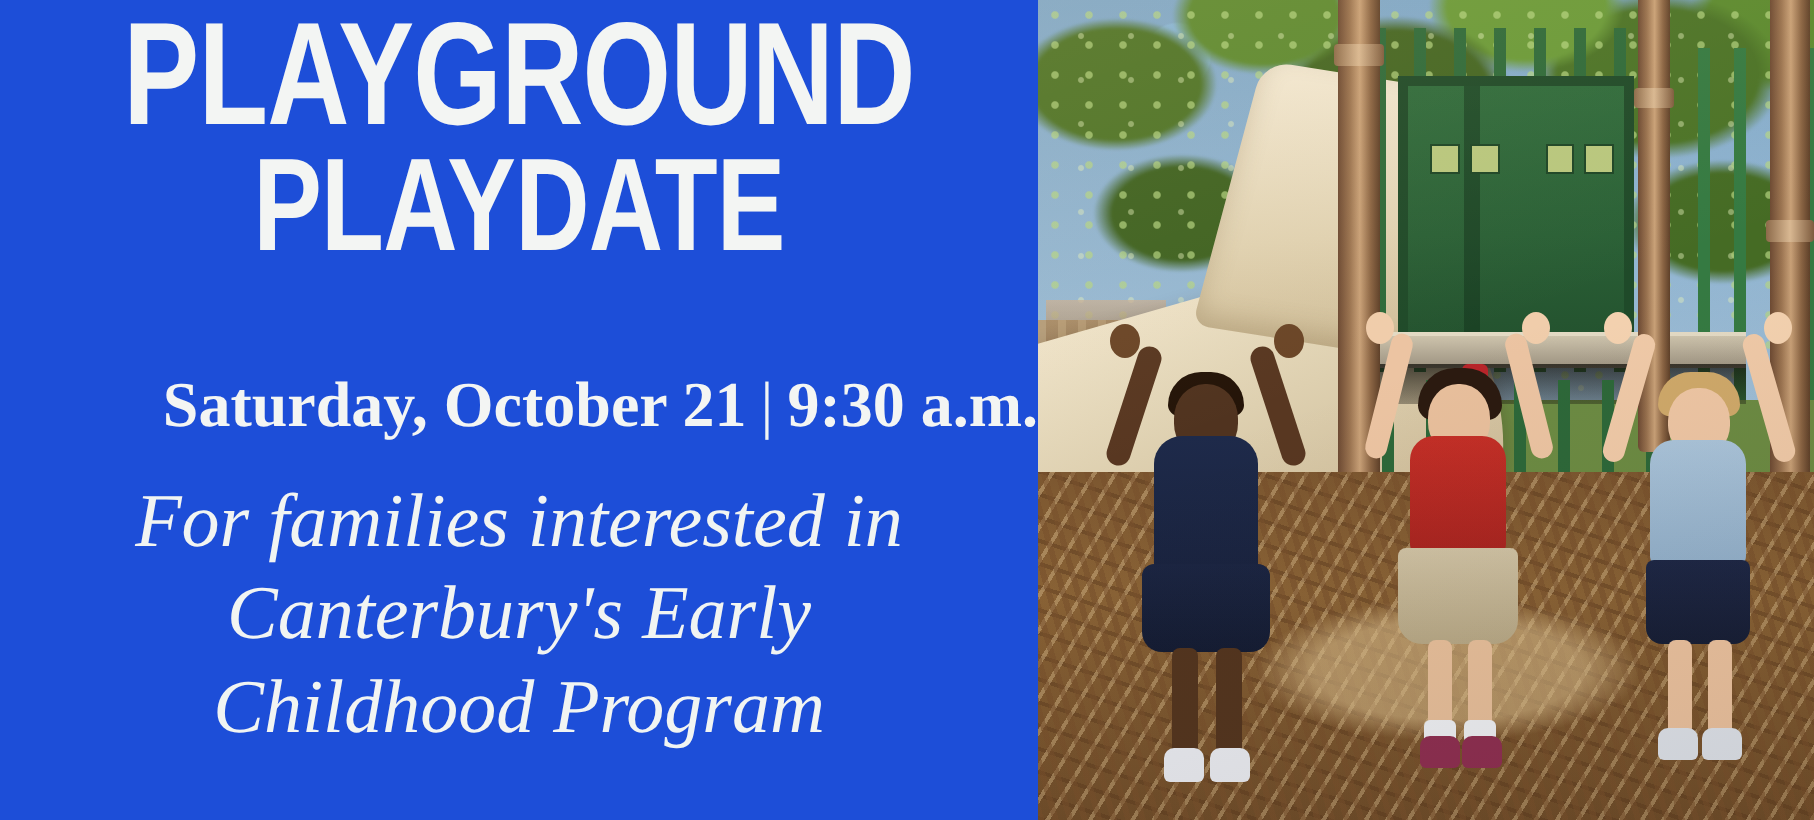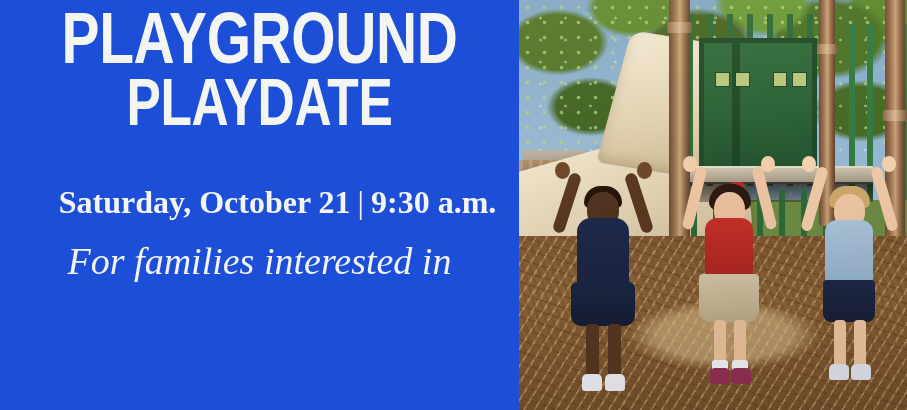--- a/index.html
+++ b/index.html
@@ -28,22 +28,22 @@
     font-size:73px;
     line-height:0.93;
     letter-spacing:-0.5px;
     transform:scaleX(0.78);
     transform-origin:50% 0;
   }
   .headline .hl-line{display:block;white-space:nowrap;}
   .hl-line-2{font-size:66px;}
 
   .date-line{
-    position:absolute;left:18px;top:185px;width:519px;
-    text-align:center;
+    position:absolute;left:0;top:185px;width:519px;
+    text-align:right;
     color:#f3f5f3;
     font-family:"Liberation Serif","DejaVu Serif",serif;
     font-weight:700;
     font-size:32px;
     line-height:1.1;
     white-space:nowrap;
   }
   .date-line .sep{
     display:inline-block;
     padding:0 7px;
@@ -298,20 +298,22 @@
       <span class="hl-line hl-line-1">PLAYGROUND</span>
       <span class="hl-line hl-line-2">PLAYDATE</span>
     </div>
 
     <div class="date-line">
       <span>Saturday, October 21</span><span class="sep">|</span><span>9:30 a.m.</span>
     </div>
 
     <div class="subhead">
       <span class="sub-line">For families interested in</span>
+      <span class="sub-line">Canterbury's Early</span>
+      <span class="sub-line">Childhood Program</span>
     </div>
 
   </div>
 
   <div class="photo">
     <div class="ph-layer sky"></div>
     <div class="ph-layer canopy"></div>
     <div class="ph-layer canopy-spots"></div>
 
     <div class="ph-layer bldg"></div>

